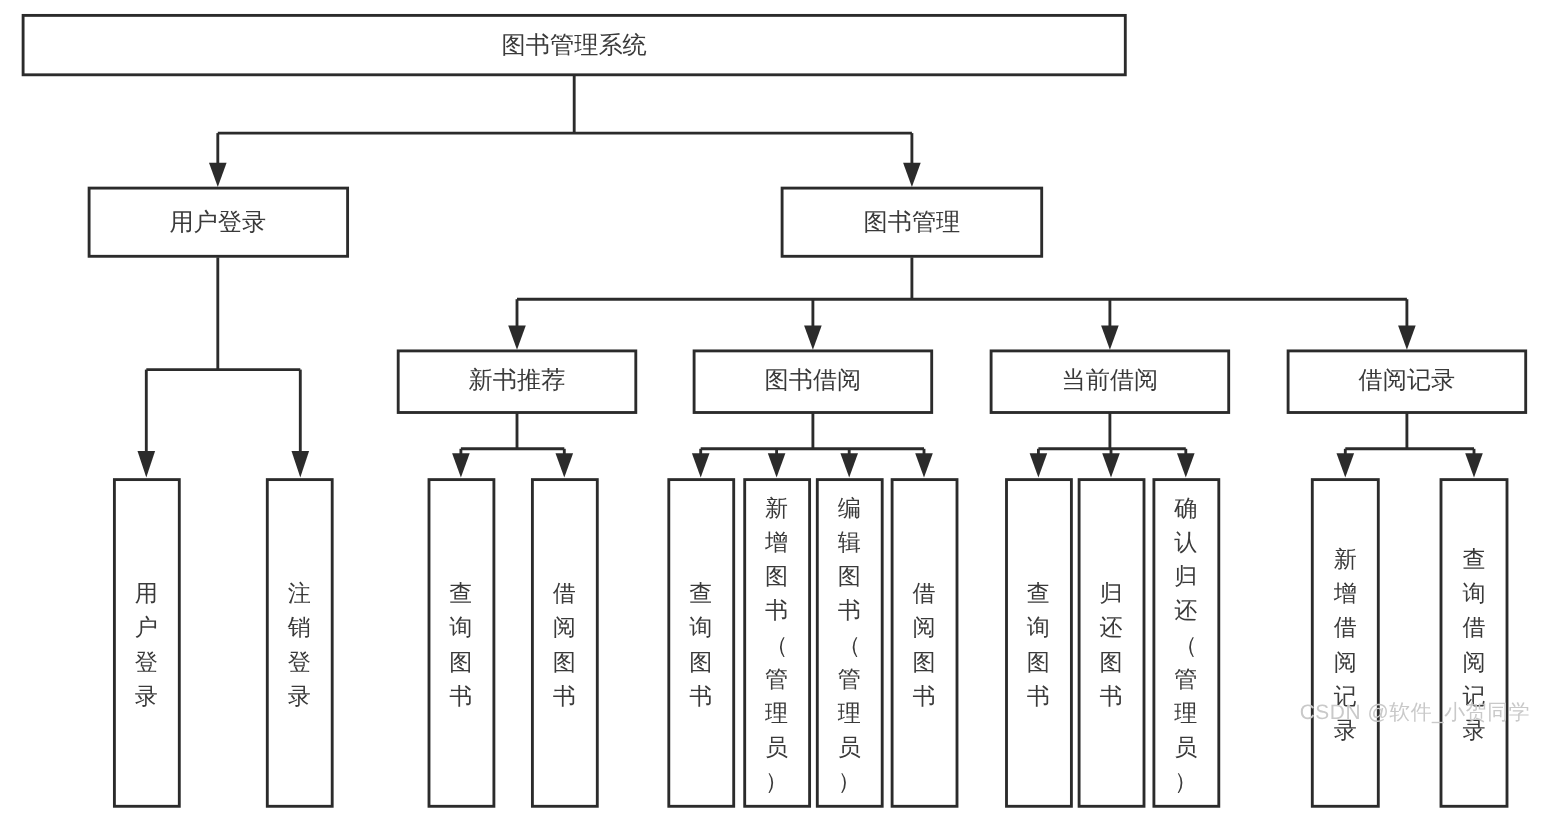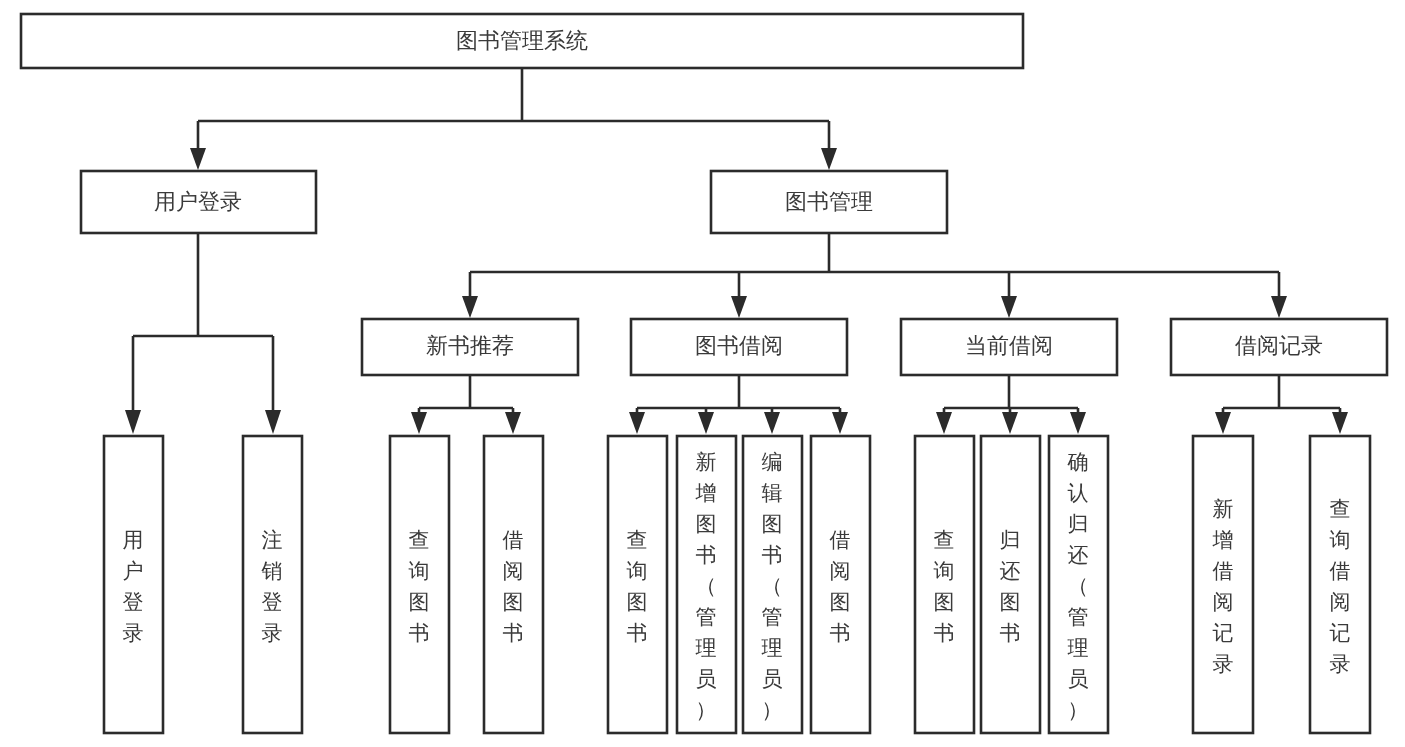--- a/index.html
+++ b/index.html
@@ -219,13 +219,14 @@
       <rect class="node-rect" x="1193" y="436" width="60" height="297"></rect>
       <text class="node-label-v" x="1223" y="515.7"><tspan x="1223" dy="0">新</tspan><tspan x="1223" dy="31">增</tspan><tspan x="1223" dy="31">借</tspan><tspan x="1223" dy="31">阅</tspan><tspan x="1223" dy="31">记</tspan><tspan x="1223" dy="31">录</tspan></text>
     </g>
     <g>
       <rect class="node-rect" x="1310" y="436" width="60" height="297"></rect>
       <text class="node-label-v" x="1340" y="515.7"><tspan x="1340" dy="0">查</tspan><tspan x="1340" dy="31">询</tspan><tspan x="1340" dy="31">借</tspan><tspan x="1340" dy="31">阅</tspan><tspan x="1340" dy="31">记</tspan><tspan x="1340" dy="31">录</tspan></text>
     </g>
 
   </svg>
 
+  <div class="watermark">CSDN @软件_小贺同学</div>
 </div>
 
 </body></html>

